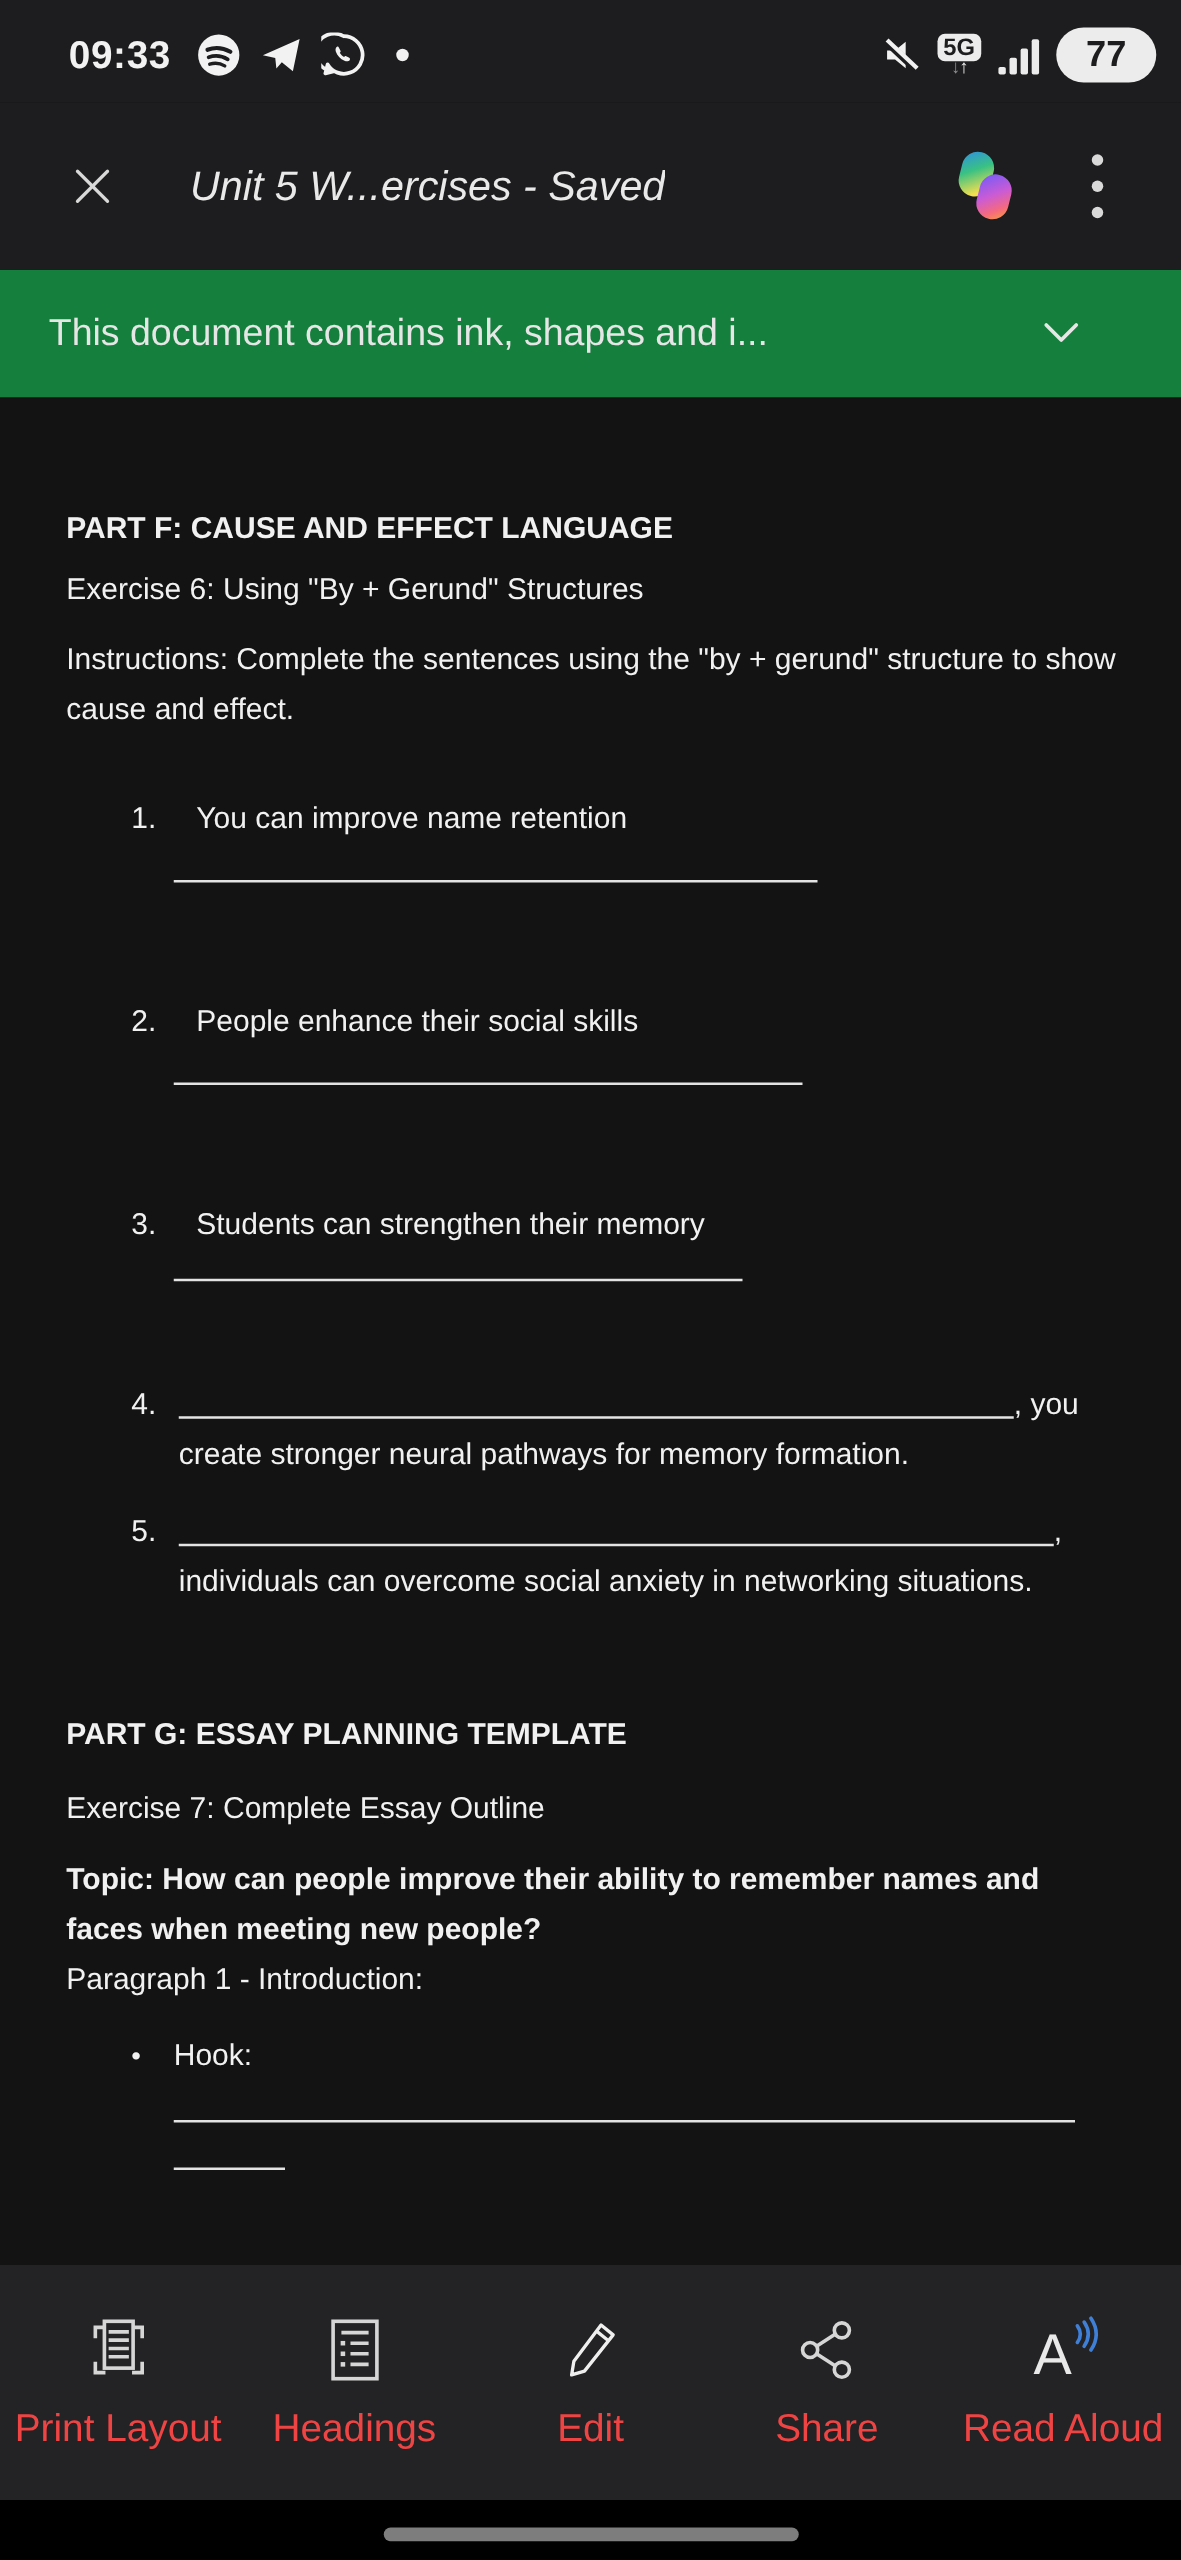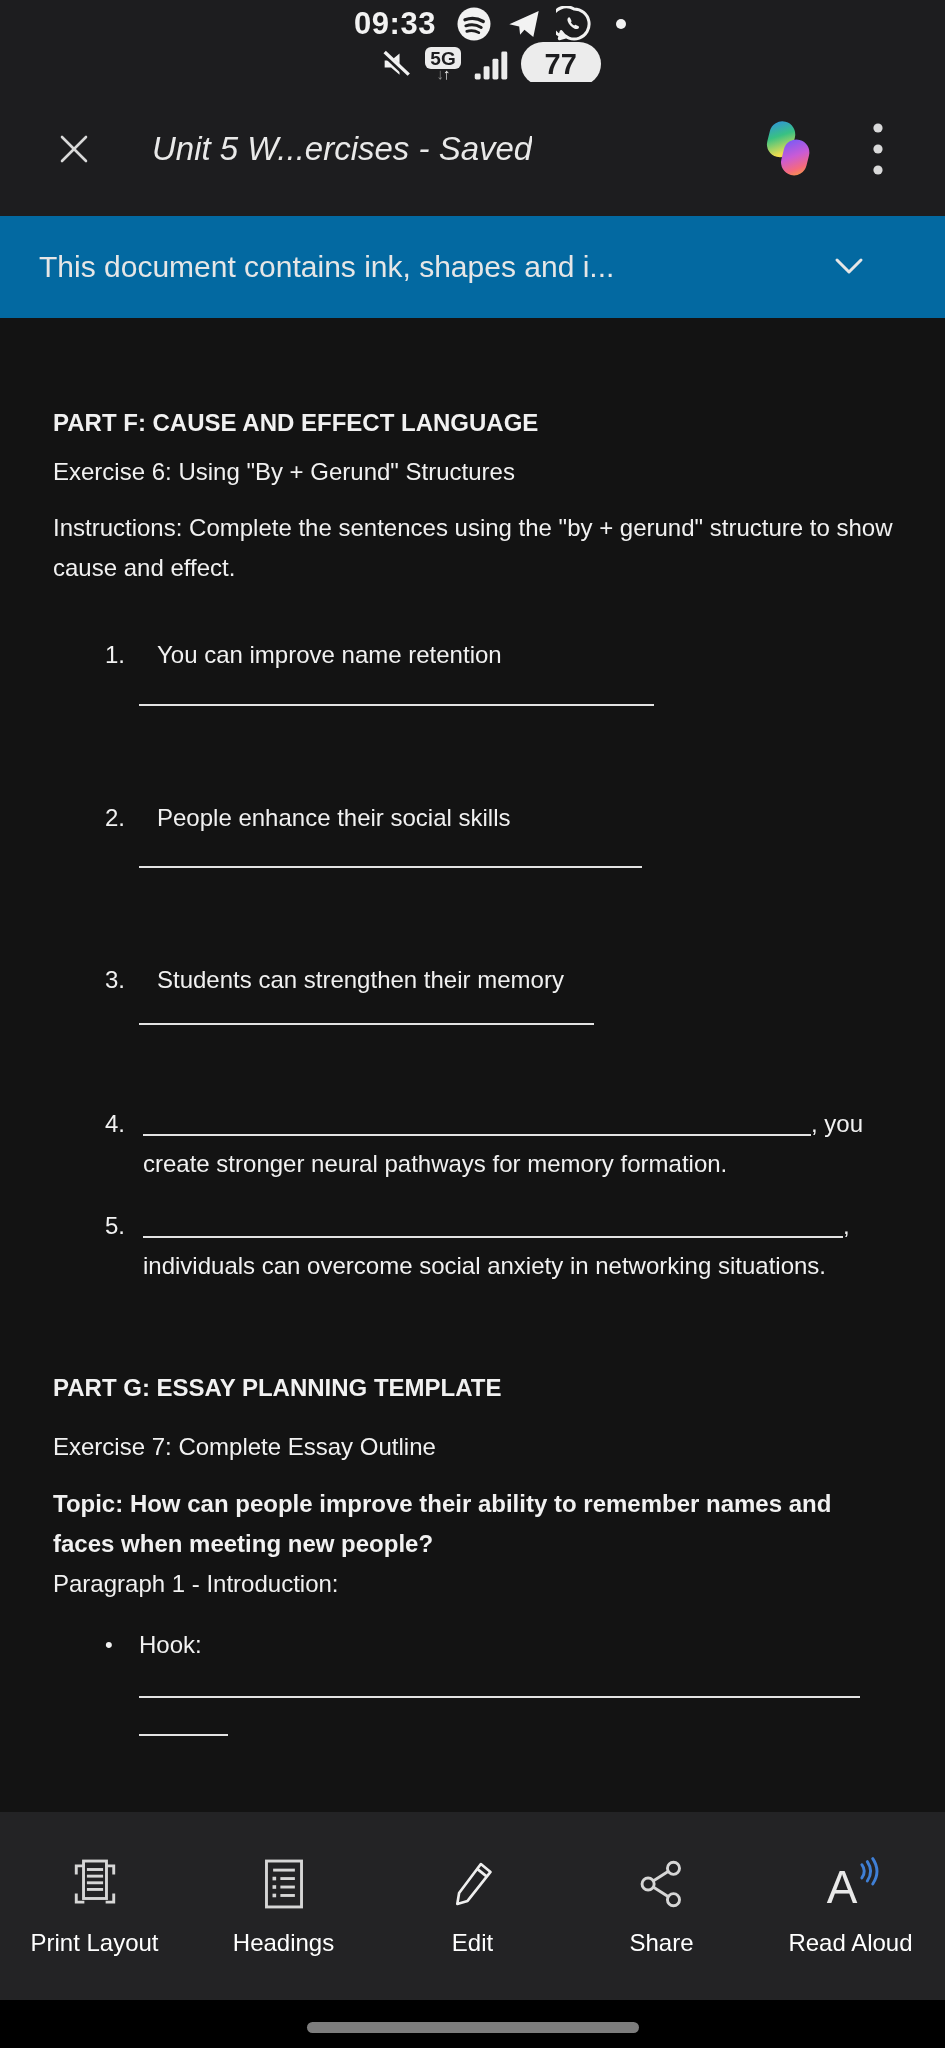--- a/index.html
+++ b/index.html
@@ -1,41 +1,41 @@
 <!DOCTYPE html>
 <html><head>
 <meta charset="utf-8">
 <style>
   html,body{margin:0;padding:0;background:#000;}
   .screen{position:relative;width:945px;height:2048px;background:#131313;overflow:hidden;
           font-family:"Liberation Sans",sans-serif;-webkit-font-smoothing:antialiased;}
   
   .status-bar{position:absolute;top:0;left:0;width:100%;height:82px;background:#1d1d1f;
               display:flex;align-items:center;justify-content:space-between;box-sizing:border-box;
-              padding:6px 20px 0 55px;flex-direction:column;}
+              padding:6px 20px 0 55px;}
   .sb-left{display:flex;align-items:center;gap:14px;}
   .sb-time{color:#f2f2f2;font-size:31px;font-weight:700;letter-spacing:.5px;margin-right:6px;}
   .sb-right{display:flex;align-items:center;gap:12px;justify-content:flex-end;}
   .notif-dot{width:10px;height:10px;border-radius:50%;background:#f2f2f2;margin-left:10px;}
   .net-badge{display:flex;flex-direction:column;align-items:center;line-height:1;}
   .net-5g{background:#ececec;color:#1d1d1f;font-weight:700;font-size:19px;
           border-radius:6px;padding:2px 5px 1px;}
   .net-arrows{font-size:15px;margin-top:-3px;letter-spacing:-1px;}
   .net-arrows .dn{color:#8e8e8e;} .net-arrows .up{color:#ececec;}
   .battery-pill{background:#ececec;color:#1d1d1f;font-weight:700;font-size:29px;
                 border-radius:24px;width:80px;height:44px;display:flex;align-items:center;justify-content:center;}
   
   .app-bar{position:absolute;top:82px;left:0;width:100%;height:134px;background:#1d1d1f;
            display:flex;align-items:center;box-sizing:border-box;padding:0 60px 0 52px;}
   .app-title{color:#e9e9e9;font-size:33px;margin-left:56px;white-space:nowrap;overflow:hidden;
              text-overflow:ellipsis;max-width:520px;font-style:italic;}
   .copilot-btn{margin-left:auto;display:flex;align-items:center;}
   .overflow-btn{margin-left:52px;display:flex;align-items:center;}
   
-  .banner{position:absolute;top:216px;left:0;width:100%;height:102px;background:#0369a1;
+  .banner{position:absolute;top:216px;left:0;width:100%;height:102px;background:#15803d;
           display:flex;align-items:center;justify-content:space-between;box-sizing:border-box;
           padding:0 78px 0 39px;}
   .banner-text{color:#e6e6e6;font-size:30px;}
   
   .doc{position:absolute;top:318px;left:0;width:100%;height:1494px;background:#131313;
        box-sizing:border-box;padding:85px 50px 16px 53px;color:#f1f1f1;font-size:24px;line-height:40px;
        overflow:hidden;}
   .doc .h{font-weight:700;}
   .mb9{margin-bottom:9px;} .mb16{margin-bottom:16px;} .mb47{margin-bottom:47px;}
   .mb19{margin-bottom:19px;} .mb17{margin-bottom:17px;} .mb24{} .mb21{margin-bottom:21px;} .mb22{margin-bottom:22px;}
@@ -53,21 +53,21 @@
   .bl-hook-long{width:721px;margin-top:31px;}
   .bl-hook-short{width:89px;margin-top:36px;}
   .inline-blank{display:inline-block;border-bottom:2px solid #e3e3e3;height:26px;vertical-align:-4px;}
   .ib4{width:668px;} .ib5{width:700px;}
   .bullet-row{margin-left:52px;display:flex;}
   .bullet-dot{width:34px;flex:0 0 34px;font-size:22px;}
   
   .toolbar{position:absolute;top:1812px;left:0;width:100%;height:188px;background:#232325;
            display:flex;align-items:stretch;}
   .tb-item{flex:1 1 0;display:flex;flex-direction:column;align-items:center;justify-content:center;gap:16px;}
-  .tb-label{color:#ffffff;font-size:24px;white-space:nowrap;}
+  .tb-label{color:#ef4444;font-size:31px;white-space:nowrap;}
   
   .nav-bar{position:absolute;top:2000px;left:0;width:100%;height:48px;background:#000;}
   .home-indicator{position:absolute;left:50%;top:22px;transform:translateX(-50%);
                   width:332px;height:11px;border-radius:6px;background:#7d7d7d;}
   svg{display:block;}
 </style>
 </head>
 <body>
 
 <div class="screen">

